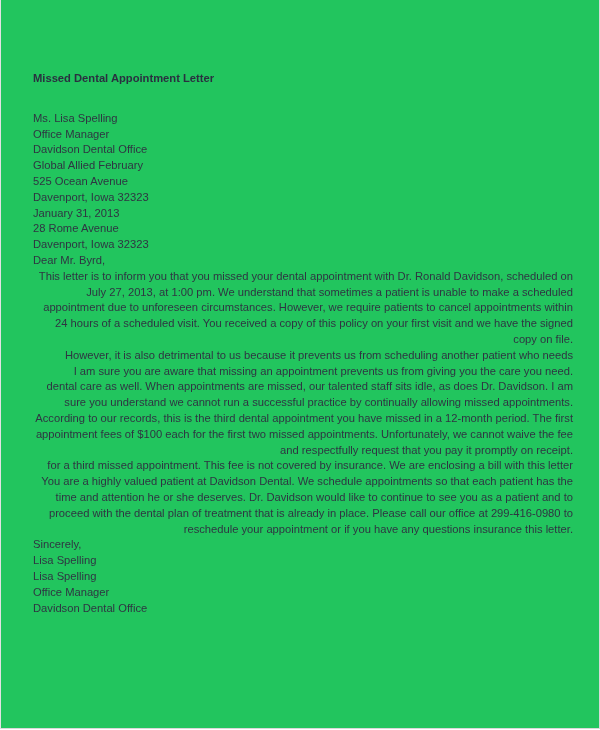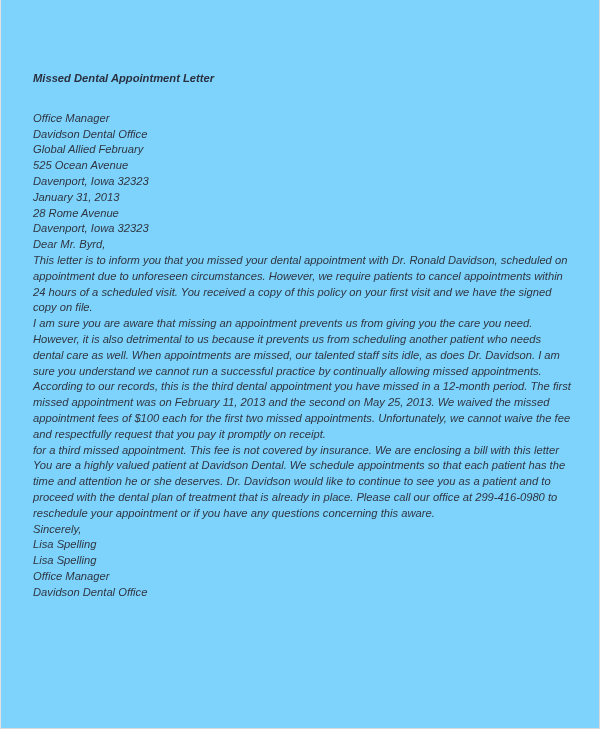--- a/index.html
+++ b/index.html
@@ -16,90 +16,90 @@
     }
     .page {
       position: absolute;
       left: 0;
       top: 0;
       width: 598px;
       height: 728px;
       border-left: 1px solid #e2e2e2;
       border-right: 1px solid #d9d9d9;
       border-bottom: 1px solid #d9d9d9;
-      background: #7dd3fc;
-      font-style: italic;
+      background: #22c55e;
     }
     .content {
       position: absolute;
       left: 32px;
       top: 71px;
       width: 540px;
       color: #2f3542;
       font-size: 11.2px;
       line-height: 15.8px;
     }
     .title {
       font-weight: bold;
       font-size: 11.2px;
       margin: 0 0 24px 0;
       color: #2a3040;
     }
     .line { margin: 0; white-space: nowrap; }
     .para { margin: 0; white-space: nowrap; }
-    .para span { display: block; }
+    .para span { display: block; text-align: right; }
   </style>
 </head>
 <body>
 
 <div class="page">
   <div class="content">
     <p class="title">Missed Dental Appointment Letter</p>
 
     <div>
+      <p class="line">Ms. Lisa Spelling</p>
       <p class="line">Office Manager</p>
       <p class="line">Davidson Dental Office</p>
       <p class="line">Global Allied February</p>
       <p class="line">525 Ocean Avenue</p>
       <p class="line">Davenport, Iowa 32323</p>
     </div>
 
     <p class="line">January 31, 2013</p>
 
     <div>
       <p class="line">28 Rome Avenue</p>
       <p class="line">Davenport, Iowa 32323</p>
     </div>
 
     <p class="line">Dear Mr. Byrd,</p>
 
     <div class="para">
       <span>This letter is to inform you that you missed your dental appointment with Dr. Ronald Davidson, scheduled on</span>
+      <span>July 27, 2013, at 1:00 pm. We understand that sometimes a patient is unable to make a scheduled</span>
       <span>appointment due to unforeseen circumstances. However, we require patients to cancel appointments within</span>
       <span>24 hours of a scheduled visit. You received a copy of this policy on your first visit and we have the signed</span>
       <span>copy on file.</span>
     </div>
 
     <div class="para">
+      <span>However, it is also detrimental to us because it prevents us from scheduling another patient who needs</span>
       <span>I am sure you are aware that missing an appointment prevents us from giving you the care you need.</span>
-      <span>However, it is also detrimental to us because it prevents us from scheduling another patient who needs</span>
       <span>dental care as well. When appointments are missed, our talented staff sits idle, as does Dr. Davidson. I am</span>
       <span>sure you understand we cannot run a successful practice by continually allowing missed appointments.</span>
       <span>According to our records, this is the third dental appointment you have missed in a 12-month period. The first</span>
-      <span>missed appointment was on February 11, 2013 and the second on May 25, 2013. We waived the missed</span>
       <span>appointment fees of $100 each for the first two missed appointments. Unfortunately, we cannot waive the fee</span>
       <span>and respectfully request that you pay it promptly on receipt.</span>
       <span>for a third missed appointment. This fee is not covered by insurance. We are enclosing a bill with this letter</span>
     </div>
 
     <div class="para">
       <span>You are a highly valued patient at Davidson Dental. We schedule appointments so that each patient has the</span>
       <span>time and attention he or she deserves. Dr. Davidson would like to continue to see you as a patient and to</span>
       <span>proceed with the dental plan of treatment that is already in place. Please call our office at 299-416-0980 to</span>
-      <span>reschedule your appointment or if you have any questions concerning this aware.</span>
+      <span>reschedule your appointment or if you have any questions insurance this letter.</span>
     </div>
 
     <p class="line">Sincerely,</p>
 
     <div>
       <p class="line">Lisa Spelling</p>
       <p class="line">Lisa Spelling</p>
       <p class="line">Office Manager</p>
       <p class="line">Davidson Dental Office</p>
     </div>

